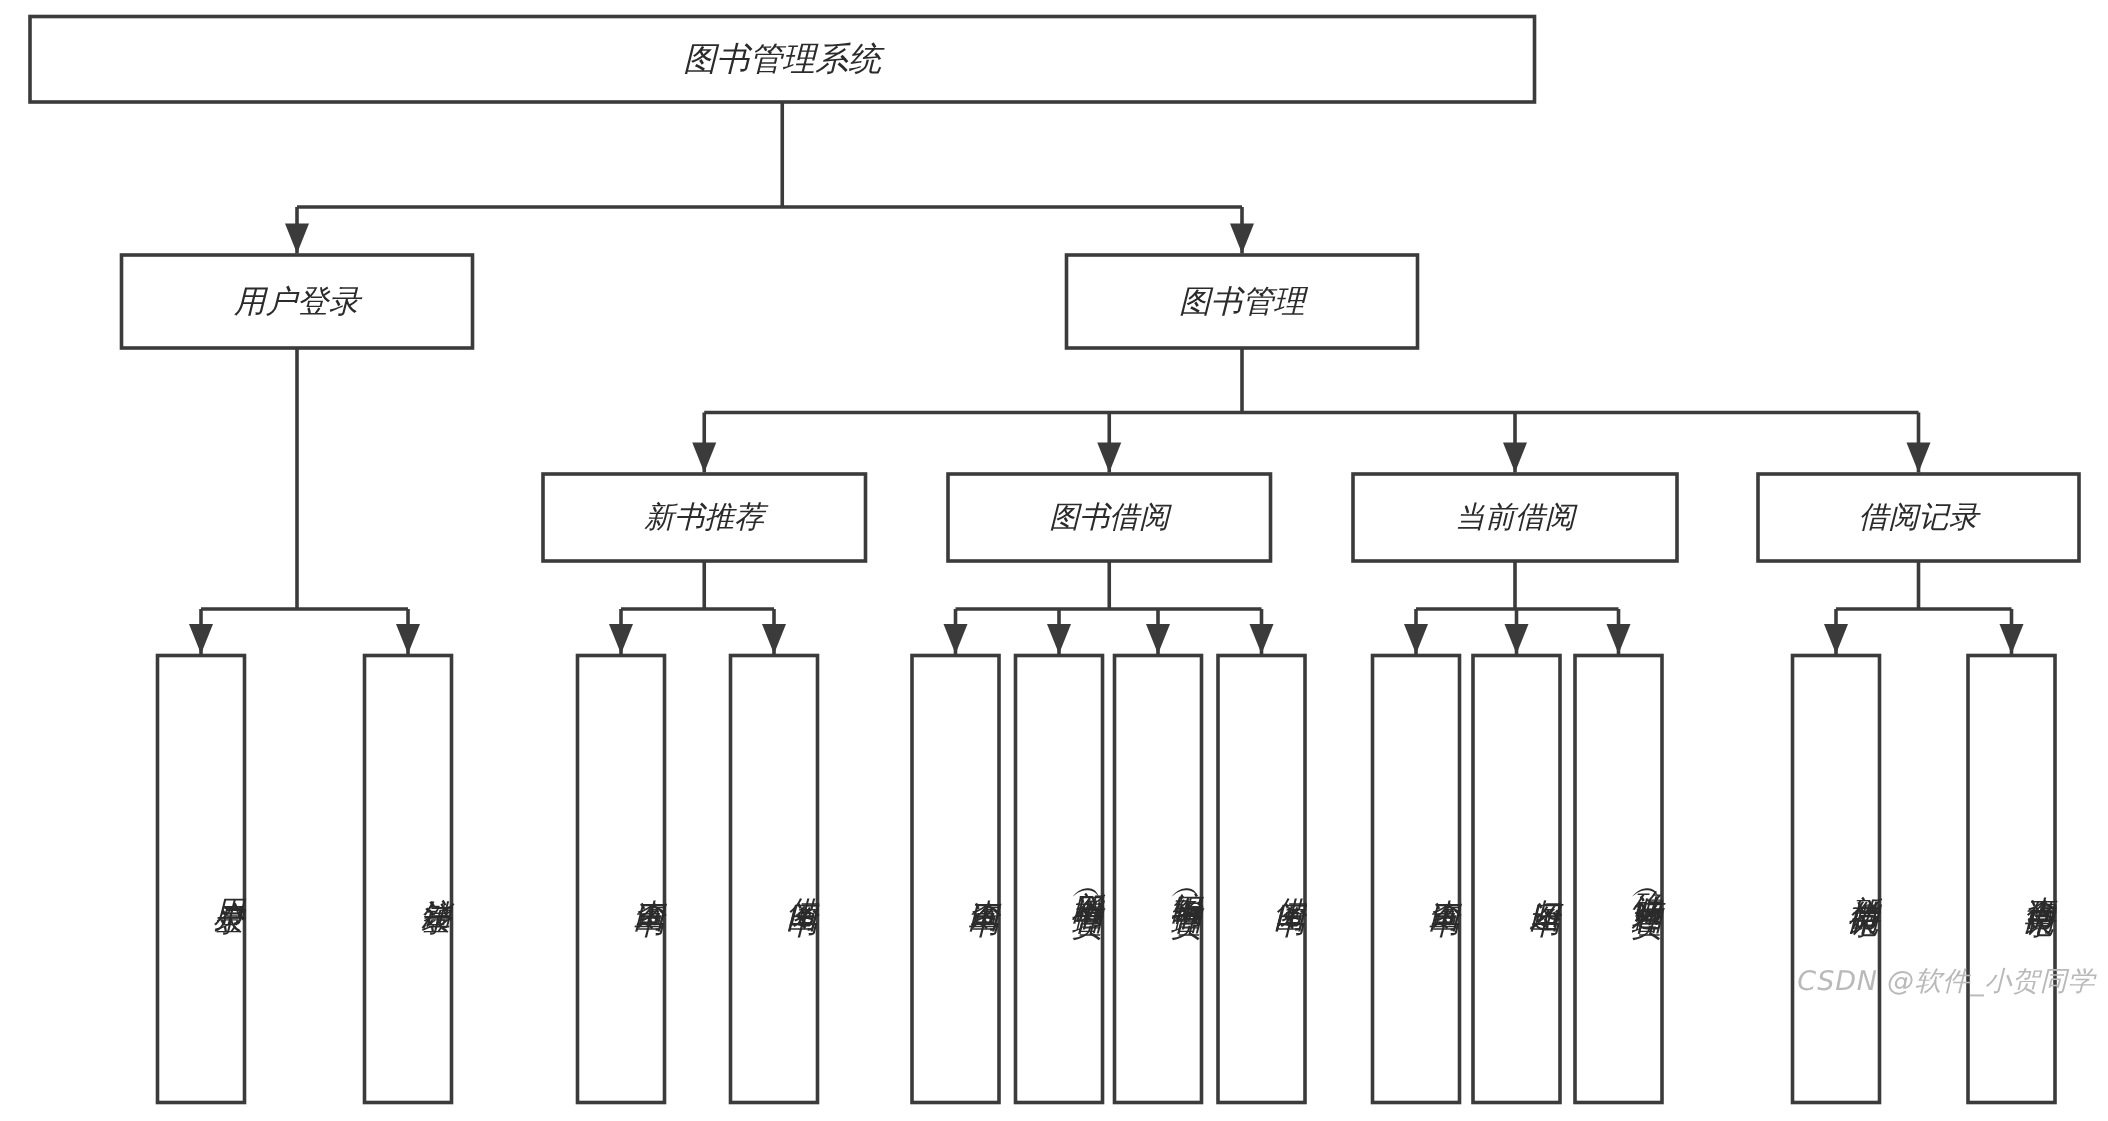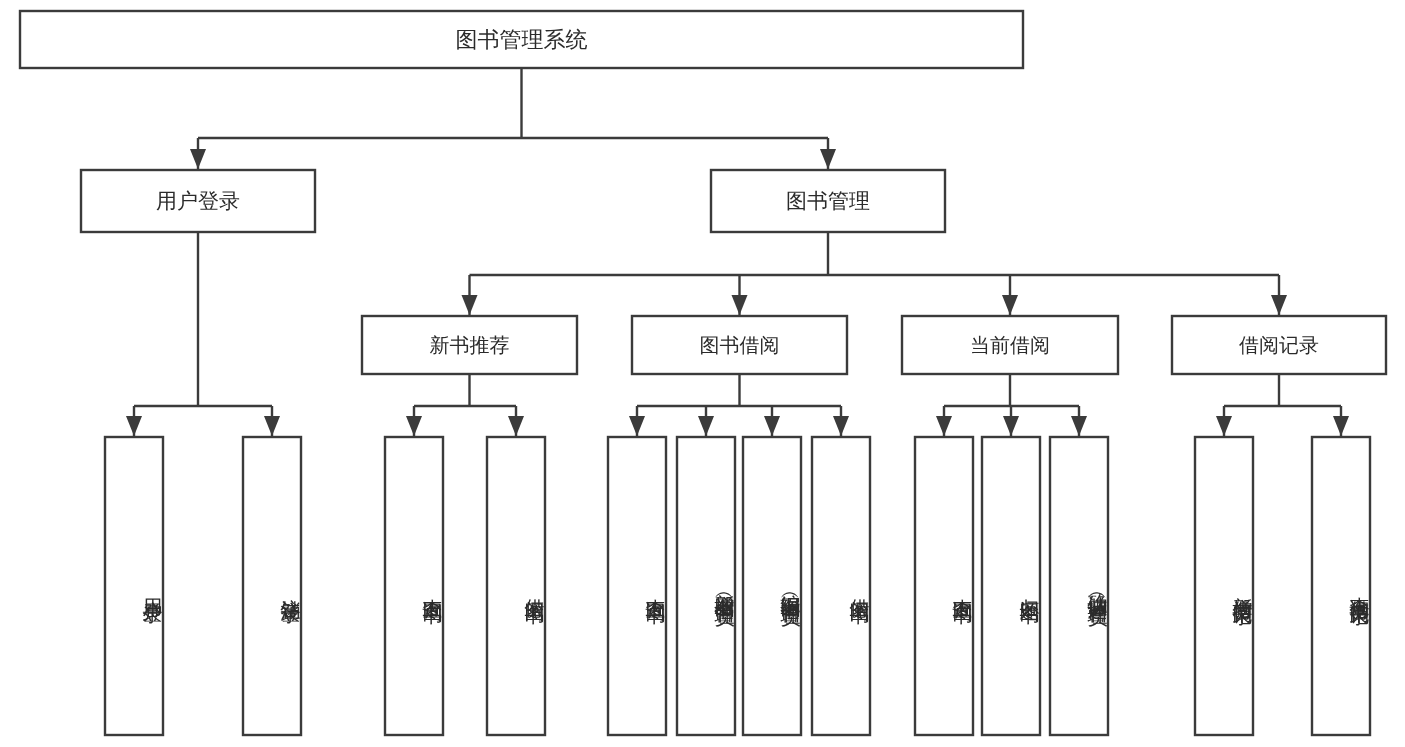--- a/index.html
+++ b/index.html
@@ -12,20 +12,21 @@
     height: 747px;
     font-family: "DejaVu Sans", "Liberation Sans", sans-serif;
     overflow: hidden;
     position: relative;
   }
   #diagram-root {
     position: absolute;
     left: 0; top: 0;
     width: 1405px;
     height: 672px;
+    font-style: italic;
   }
   svg.canvas {
     display: block;
     width: 1405px;
     height: 747px;
   }
   .node-rect {
     fill: #ffffff;
     stroke: #3b3b3b;
     stroke-width: 2.4;
@@ -175,13 +176,14 @@
       <div class="vertical-label" style="left: 608px; top: 447px; width: 58px; height: 280px;">查询图书</div>
       <div class="vertical-label" style="left: 677px; top: 447px; width: 58px; height: 280px;">新增图书（管理员）</div>
       <div class="vertical-label" style="left: 743px; top: 447px; width: 58px; height: 280px;">编辑图书（管理员）</div>
       <div class="vertical-label" style="left: 812px; top: 447px; width: 58px; height: 280px;">借阅图书</div>
       <div class="vertical-label" style="left: 915px; top: 447px; width: 58px; height: 280px;">查询图书</div>
       <div class="vertical-label" style="left: 982px; top: 447px; width: 58px; height: 280px;">归还图书</div>
       <div class="vertical-label" style="left: 1050px; top: 447px; width: 58px; height: 280px;">确认归还（管理员）</div>
       <div class="vertical-label" style="left: 1195px; top: 447px; width: 58px; height: 280px;">新增借阅记录</div>
       <div class="vertical-label" style="left: 1312px; top: 447px; width: 58px; height: 280px;">查询借阅记录</div>
     </div>
+  <div class="watermark">CSDN @软件_小贺同学</div>
 </div>
 
 </body></html>

